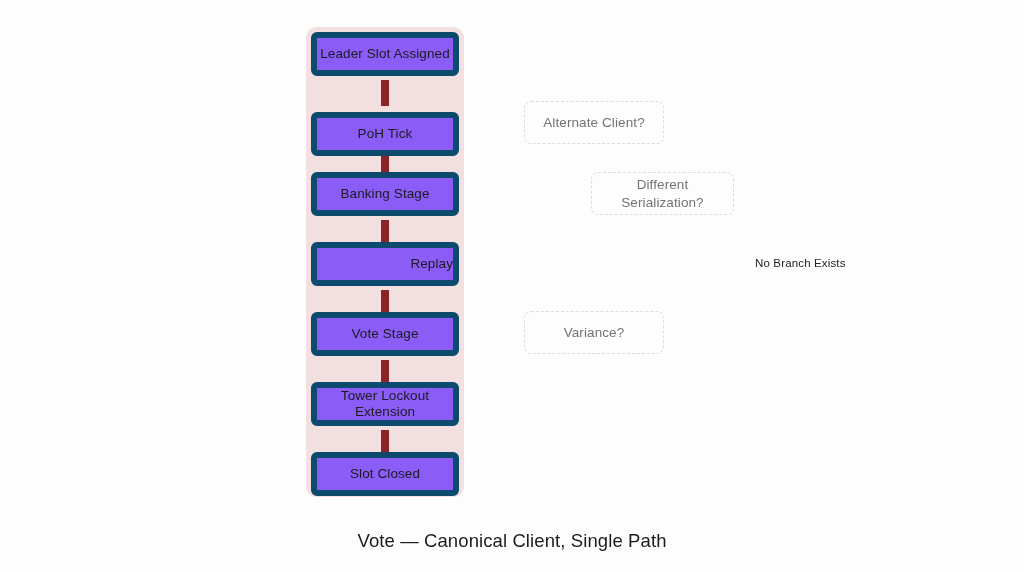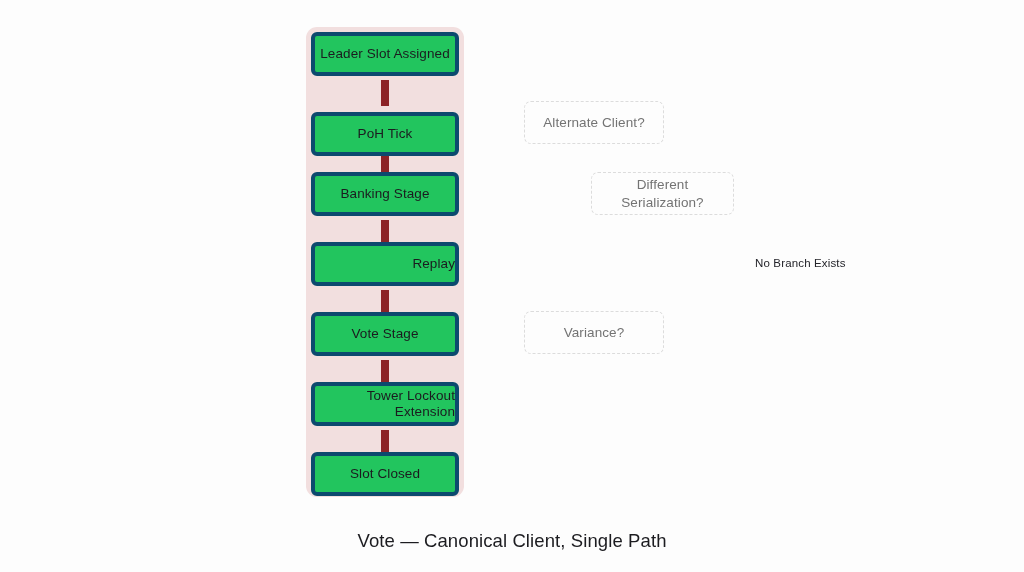--- a/index.html
+++ b/index.html
@@ -50,36 +50,35 @@
     width: 8px;
     background: #8c2327;
   }
 
   .stage-box {
     position: absolute;
     left: 5px;
     width: 148px;
     height: 44px;
     box-sizing: border-box;
-    background: #22c55e;
-    border: 4px solid #0c4a6e;
+    background: #8b5cf6;
+    border: 6px solid #0c4a6e;
     border-radius: 6px;
     display: flex;
     align-items: center;
     justify-content: center;
     text-align: center;
     font-size: 13.5px;
     line-height: 1.18;
     color: #1b1b1f;
     letter-spacing: 0.1px;
     z-index: 2;
   }
   .stage-box.two-line {
     line-height: 1.22;
-    text-align: right;
   }
 
   
   .ghost-box {
     position: absolute;
     box-sizing: border-box;
     border: 1.6px dashed #dcdcdc;
     border-radius: 7px;
     background: transparent;
     display: flex;

